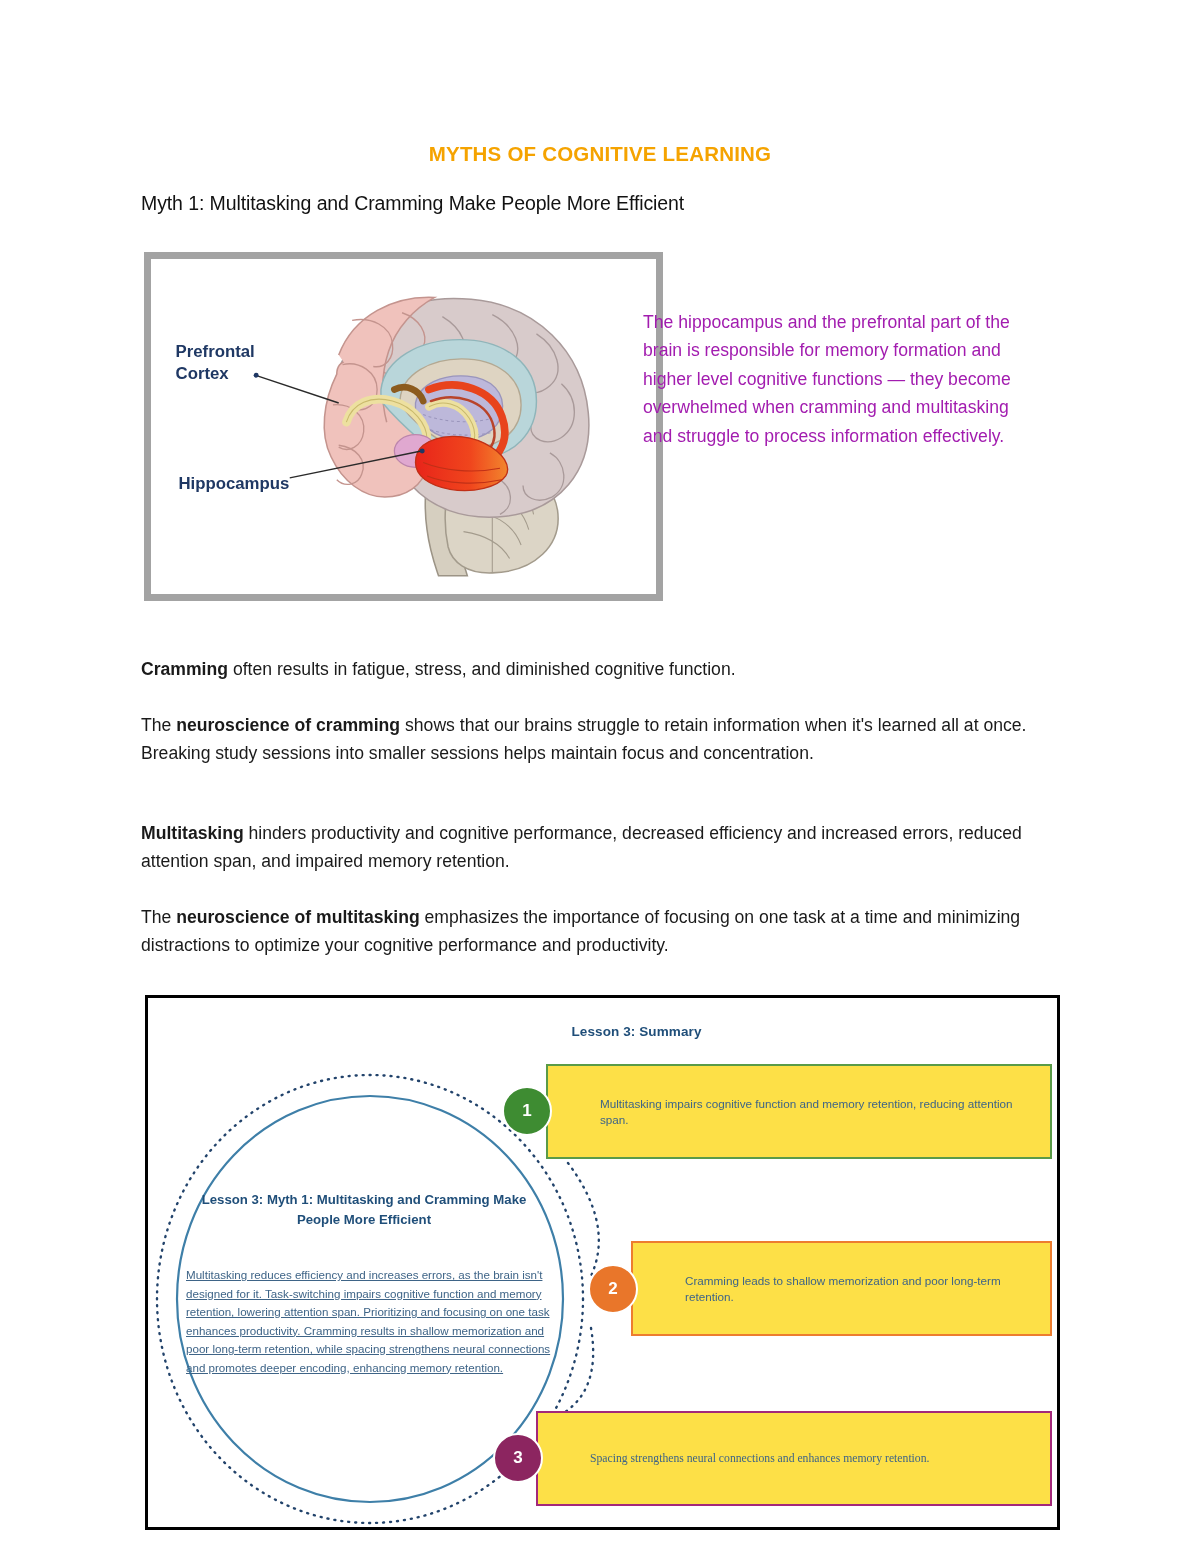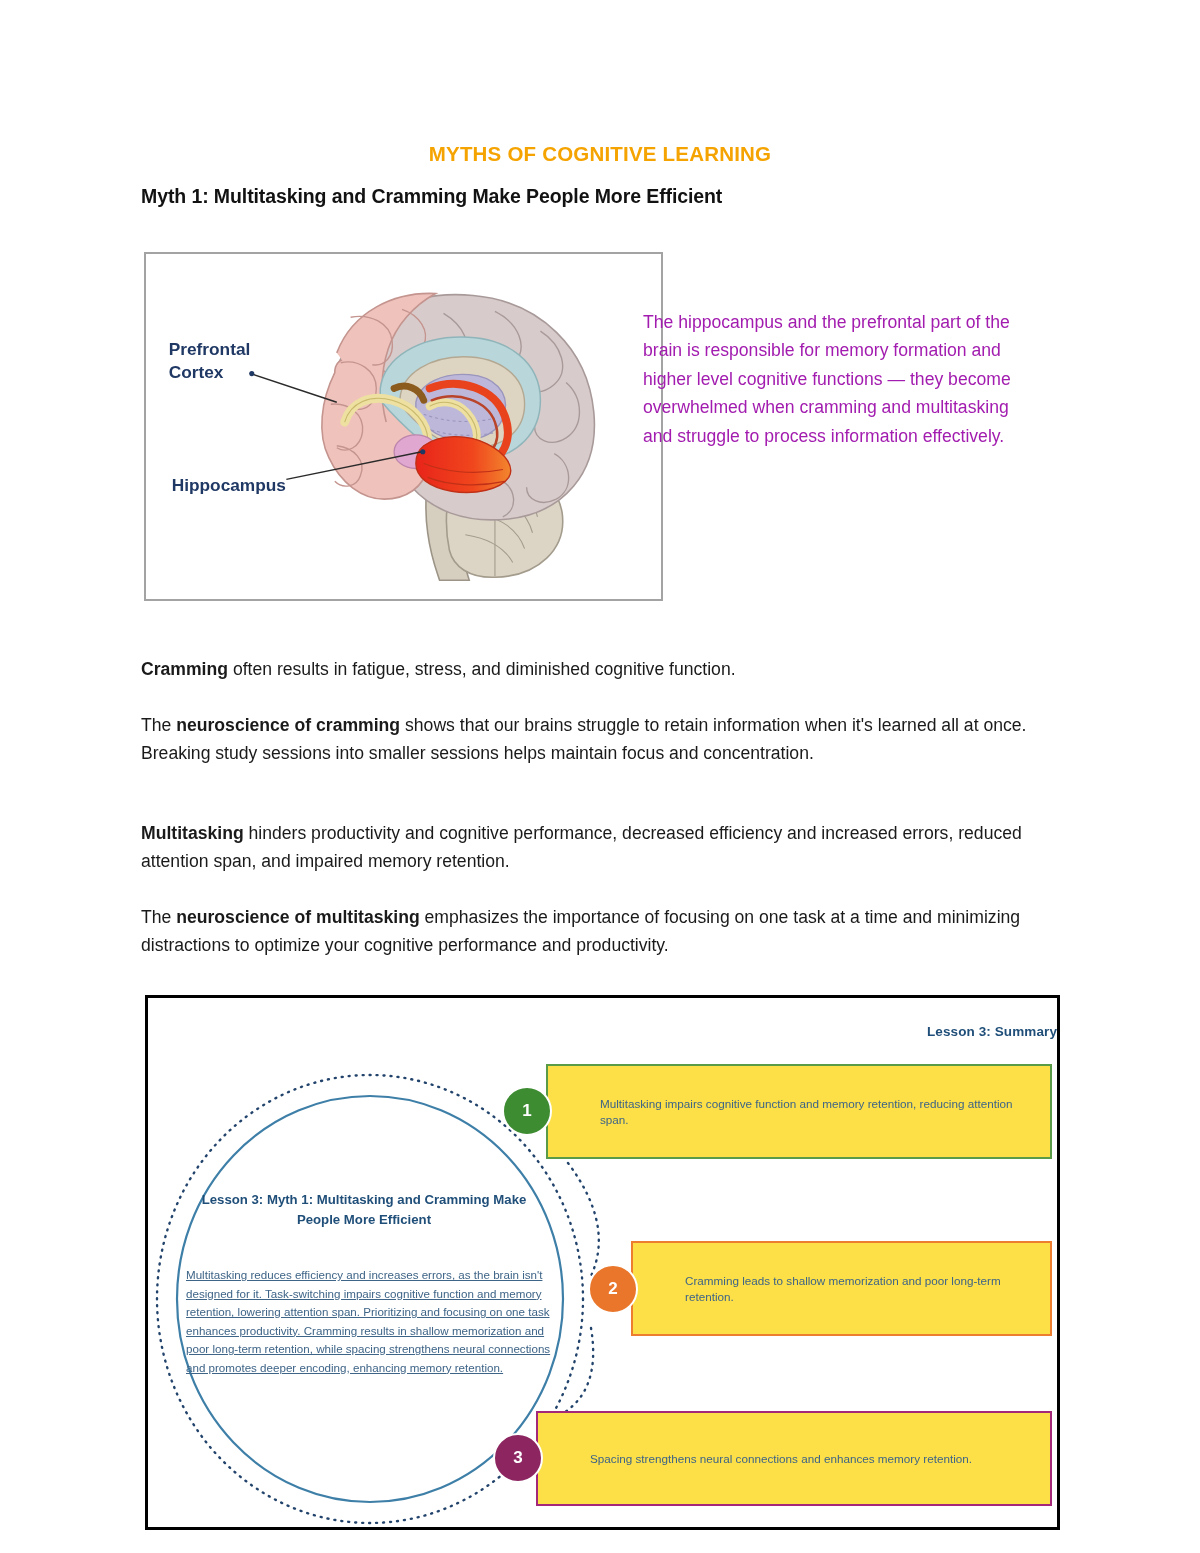--- a/index.html
+++ b/index.html
@@ -30,35 +30,35 @@
     text-align: center;
     font-size: 20.5px;
     font-weight: bold;
     letter-spacing: 0.2px;
     color: #F5A300;
   }
 
   .myth-heading {
     position: absolute;
     left: 141px;
-    top: 185px;
+    top: 192px;
     font-size: 19.5px;
-    font-weight: bold;
+    font-weight: normal;
     color: #121212;
     letter-spacing: -0.1px;
   }
 
   
   .brain-box {
     position: absolute;
     left: 144px;
     top: 252px;
     width: 519px;
     height: 349px;
-    border: 2px solid #a3a3a3;
+    border: 7px solid #a3a3a3;
     background: #ffffff;
     overflow: hidden;
   }
   .brain-svg { display:block; width: 100%; height: 100%; }
 
   .side-para {
     position: absolute;
     left: 643px;
     top: 308px;
     width: 380px;
@@ -92,21 +92,21 @@
     border: 3px solid #000000;
     background: #ffffff;
     overflow: hidden;
   }
   .info-inner { position: absolute; left:0; top:0; width: 909px; height: 529px; }
 
   .info-title {
     position: absolute;
     left: 0; top: 26px;
     width: 909px;
-    text-align: right;
+    text-align: center;
     font-size: 13.5px;
     font-weight: bold;
     color: #1F4E79;
     letter-spacing: 0.1px;
   }
   .info-title-shift { padding-left: 68px; }
 
   .ellipse-svg { position: absolute; left: 0; top: 0; width: 909px; height: 529px; pointer-events: none; }
 
   .circle-title {
@@ -281,21 +281,21 @@
       <div class="sum-box" id="sum-box-1" style="border-color: rgb(90, 155, 71);">
         <div class="sum-text">Multitasking impairs cognitive function and memory retention, reducing attention span.</div>
       </div>
       <div class="sum-num" id="sum-num-1" style="background: rgb(62, 140, 50);">1</div>
 
       <div class="sum-box" id="sum-box-2" style="border-color: rgb(237, 125, 47);">
         <div class="sum-text">Cramming leads to shallow memorization and poor long-term retention.</div>
       </div>
       <div class="sum-num" id="sum-num-2" style="background: rgb(233, 118, 42);">2</div>
 
-      <div class="sum-box" id="sum-box-3" style="border-color: rgb(163, 40, 122);">
+      <div class="sum-box" id="sum-box-3" style="border-color: rgb(163, 40, 122); font-family: Liberation Serif, serif;">
         <div class="sum-text">Spacing strengthens neural connections and enhances memory retention.</div>
       </div>
       <div class="sum-num" id="sum-num-3" style="background: rgb(140, 37, 96);">3</div>
 
     </div>
   </div>
 
 </div>
 
 </body></html>

